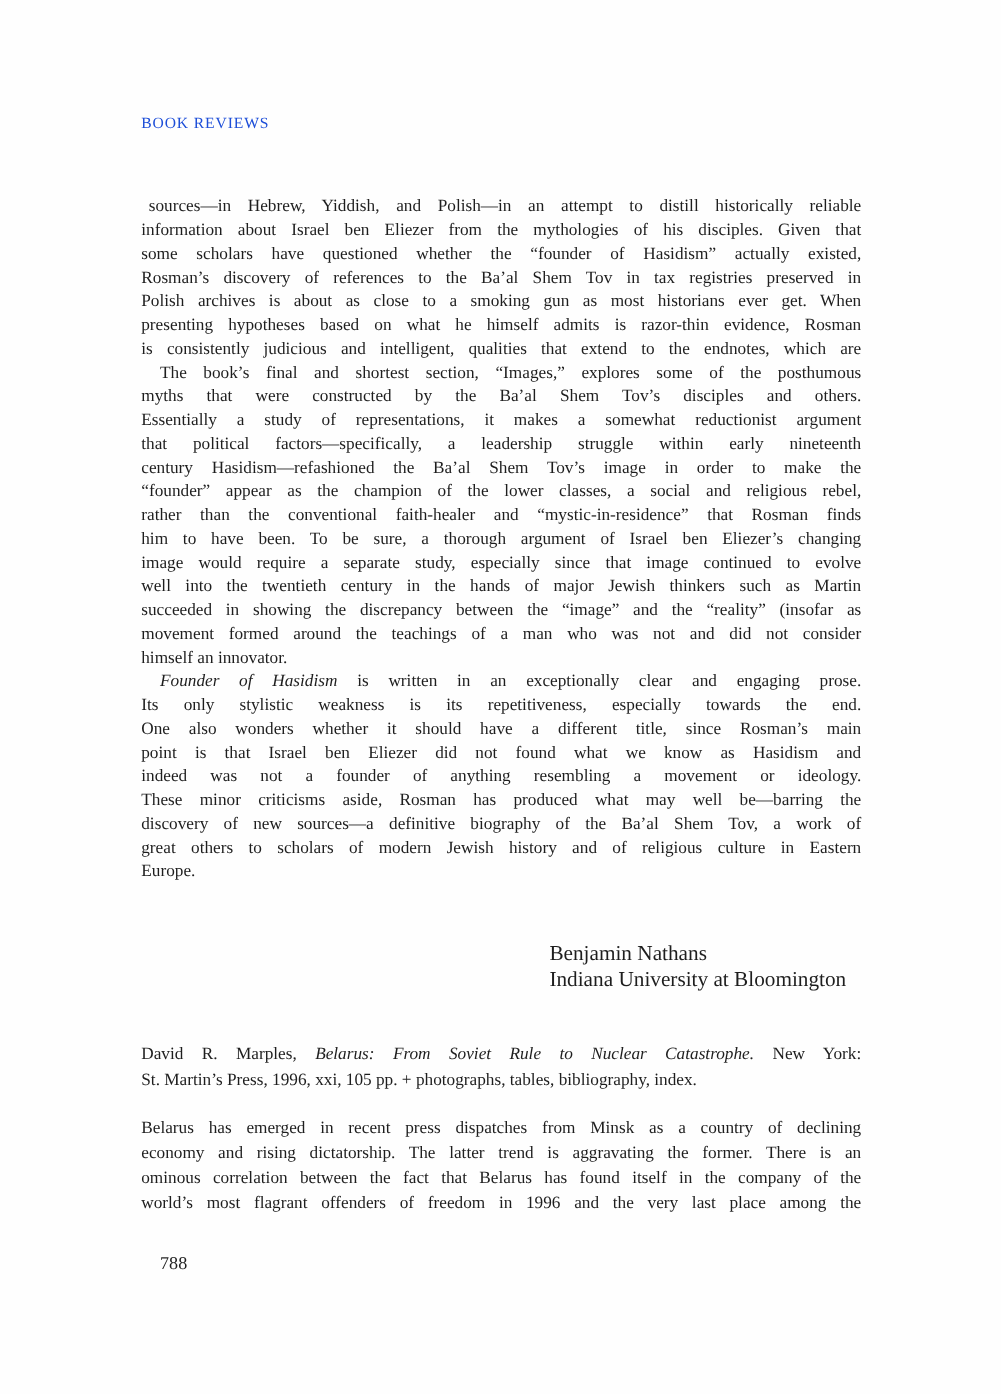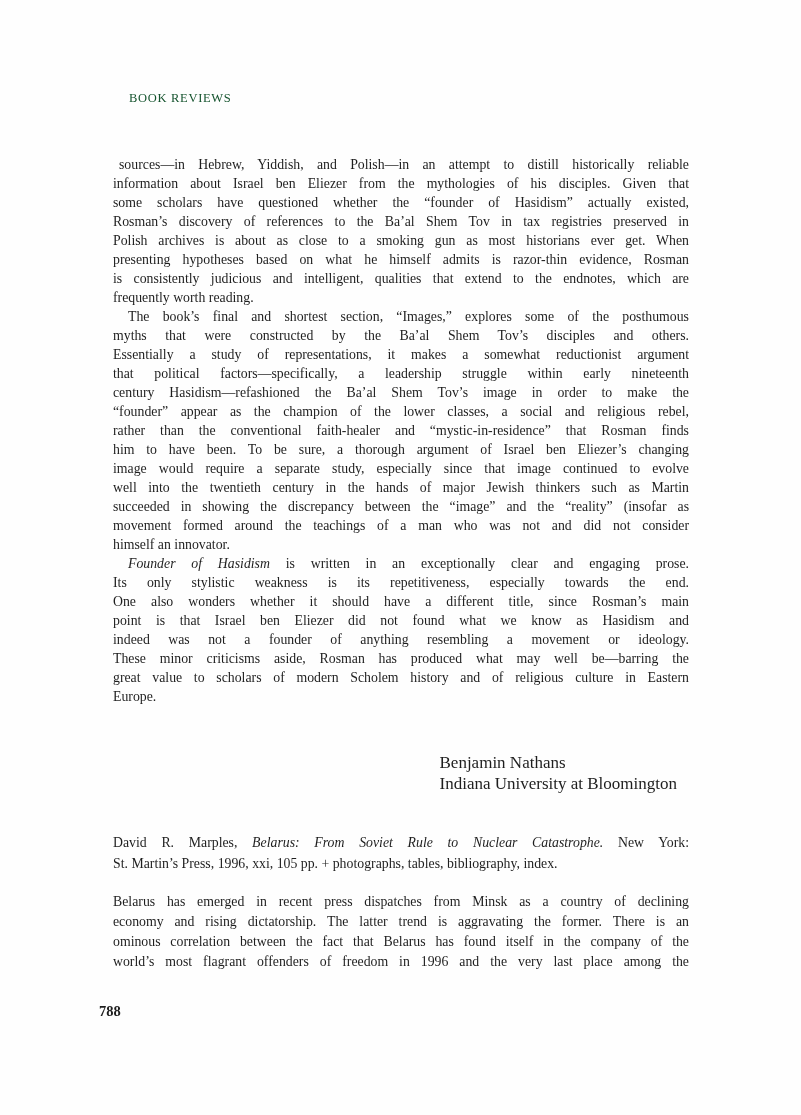--- a/index.html
+++ b/index.html
@@ -15,22 +15,21 @@
     background: #fefefe;
     color: #1e1e1e;
     overflow: hidden;
   }
   .running-head {
     position: absolute;
     left: 113px;
     top: 91px;
     font-size: 12.5px;
     letter-spacing: 0.7px;
-    color: #14532d;
-    margin-left: 16px;
+    color: #1d4ed8;
   }
   .textblock {
     position: absolute;
     left: 113px;
     width: 576px;
     font-size: 13.8px;
   }
   .review-1-body { top: 123px; line-height: 19px; margin-top: 32px; }
   .citation-block { top: 833px; line-height: 20.5px; }
   .review-2-body { top: 892px; line-height: 20px; }
@@ -46,43 +45,41 @@
   em { font-style: italic; }
   .signature {
     position: absolute;
     right: 124px;
     top: 753px;
     font-size: 17px;
     line-height: 20.5px;
   }
   .page-number {
     position: absolute;
-    left: 99px;
+    left: 128px;
     top: 1003px;
     font-size: 14.5px;
-    font-weight: bold;
   }
 </style>
 </head>
 <body>
 
 <div class="page">
 
   <div class="running-head">BOOK REVIEWS</div>
 
   <section class="textblock review-1-body">
       <div class="para">
         <div class="line ind-sm">sources—in Hebrew, Yiddish, and Polish—in an attempt to distill historically reliable</div>
         <div class="line">information about Israel ben Eliezer from the mythologies of his disciples. Given that</div>
         <div class="line">some scholars have questioned whether the “founder of Hasidism” actually existed,</div>
         <div class="line">Rosman’s discovery of references to the Ba’al Shem Tov in tax registries preserved in</div>
         <div class="line">Polish archives is about as close to a smoking gun as most historians ever get. When</div>
         <div class="line">presenting hypotheses based on what he himself admits is razor-thin evidence, Rosman</div>
         <div class="line">is consistently judicious and intelligent, qualities that extend to the endnotes, which are</div>
-        <div class="line lastline">frequently worth reading.</div>
       </div>
       <div class="para">
         <div class="line ind">The book’s final and shortest section, “Images,” explores some of the posthumous</div>
         <div class="line">myths that were constructed by the Ba’al Shem Tov’s disciples and others.</div>
         <div class="line">Essentially a study of representations, it makes a somewhat reductionist argument</div>
         <div class="line">that political factors—specifically, a leadership struggle within early nineteenth</div>
         <div class="line">century Hasidism—refashioned the Ba’al Shem Tov’s image in order to make the</div>
         <div class="line">“founder” appear as the champion of the lower classes, a social and religious rebel,</div>
         <div class="line">rather than the conventional faith-healer and “mystic-in-residence” that Rosman finds</div>
         <div class="line">him to have been. To be sure, a thorough argument of Israel ben Eliezer’s changing</div>
@@ -92,21 +89,22 @@
         <div class="line">movement formed around the teachings of a man who was not and did not consider</div>
         <div class="line lastline">himself an innovator.</div>
       </div>
       <div class="para">
         <div class="line ind"><em>Founder of Hasidism</em> is written in an exceptionally clear and engaging prose.</div>
         <div class="line">Its only stylistic weakness is its repetitiveness, especially towards the end.</div>
         <div class="line">One also wonders whether it should have a different title, since Rosman’s main</div>
         <div class="line">point is that Israel ben Eliezer did not found what we know as Hasidism and</div>
         <div class="line">indeed was not a founder of anything resembling a movement or ideology.</div>
         <div class="line">These minor criticisms aside, Rosman has produced what may well be—barring the</div>
-        <div class="line">great value to scholars of modern Scholem history and of religious culture in Eastern</div>
+        <div class="line">discovery of new sources—a definitive biography of the Ba’al Shem Tov, a work of</div>
+        <div class="line">great others to scholars of modern Jewish history and of religious culture in Eastern</div>
         <div class="line lastline">Europe.</div>
       </div>
     </section>
 
   <div class="signature">
     <div>Benjamin Nathans</div>
     <div>Indiana University at Bloomington</div>
   </div>
 
   <section class="textblock citation-block">

